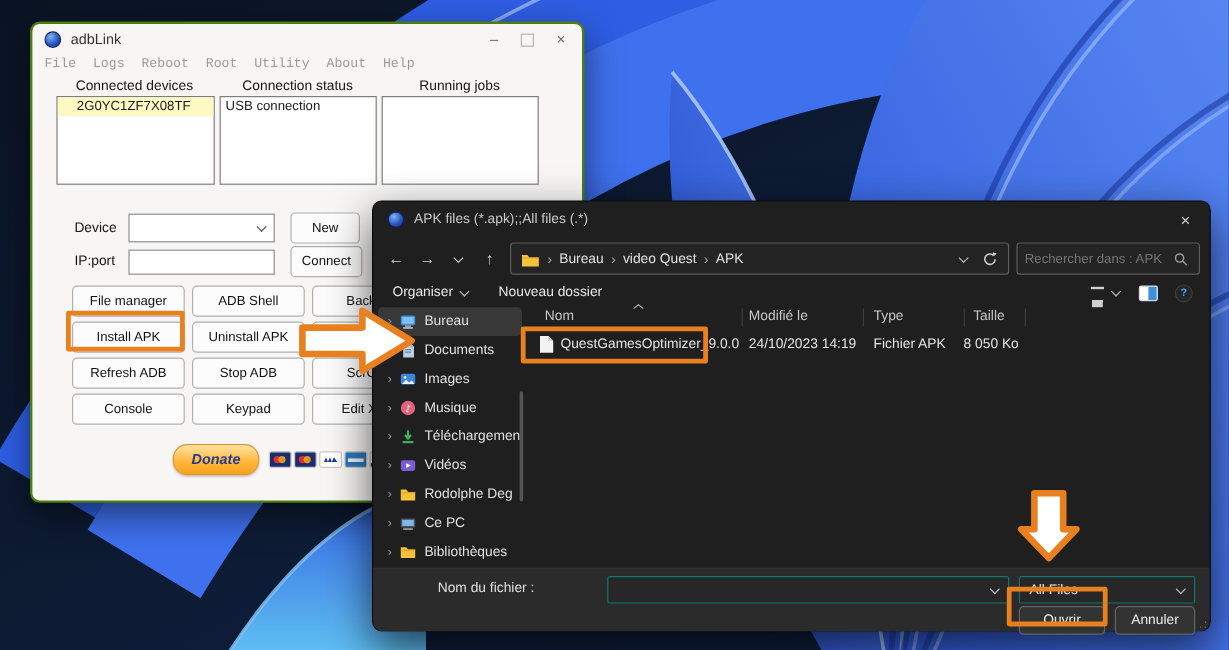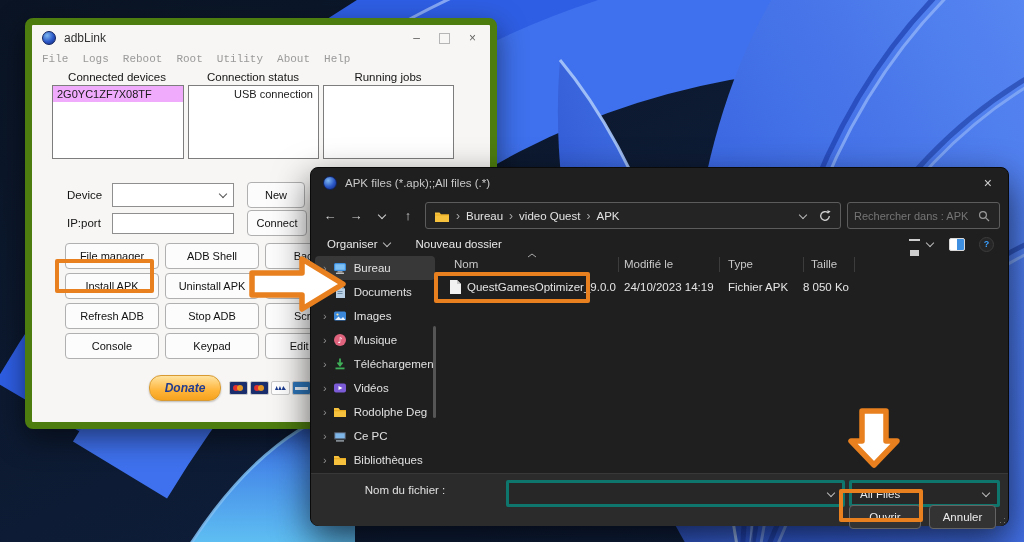--- a/index.html
+++ b/index.html
@@ -6,34 +6,34 @@
   body{width:1024px;height:542px;overflow:hidden;position:relative;
        font-family:"Liberation Sans",sans-serif;background:#0b1526;}
   
   #wallpaper{position:absolute;left:0;top:0;z-index:0;}
   
   .abs{position:absolute;}
   .chev{display:inline-block;width:5px;height:5px;border-right:1.4px solid currentColor;
         border-bottom:1.4px solid currentColor;transform:rotate(45deg);margin-bottom:2px;}
   
   .win{position:absolute;left:25px;top:18px;width:458px;height:397px;background:#f7f6f4;
-       border:7px solid #4d7c0f;border-radius:8px;box-shadow:0 10px 28px rgba(0,0,0,.5);z-index:10;}
+       border:2px solid #4d7c0f;border-radius:8px;box-shadow:0 10px 28px rgba(0,0,0,.5);z-index:10;}
   .win-title{position:absolute;left:0;top:0;right:0;height:26px;display:flex;align-items:center;}
   .globe{width:12px;height:12px;border-radius:50%;margin-left:10px;
          background:radial-gradient(circle at 35% 30%,#7db7f0 0%,#2a56c6 55%,#142a7a 100%);
          border:1px solid #10235f;}
   .win-title .t{font-size:12px;color:#333;margin-left:8px;}
   .capbtns{margin-left:auto;display:flex;align-items:center;gap:19px;padding-right:14px;color:#666;font-size:12px;}
   .maxbox{width:9px;height:9px;border:1px solid #b5b5b5;}
   .menubar{position:absolute;left:10px;top:28px;display:flex;gap:14px;font-size:11px;color:#9a9a9a;font-family:Liberation Mono, monospace;}
   .gl{position:absolute;font-size:11.5px;color:#141414;text-align:center;width:130px;top:46px;}
   .lb{position:absolute;top:60px;height:72px;background:#fff;border:1px solid #7d7d7d;
       font-size:11px;color:#1a1a1a;overflow:hidden;}
-  .lb .sel-item{background:#f0abfc;padding:2px 4px;}
-  .lb .item{padding:2px 4px;margin-left:41px;}
+  .lb .sel-item{background:#fef9c3;padding:2px 16px;}
+  .lb .item{padding:2px 4px;}
   .flabel{position:absolute;font-size:11.5px;color:#141414;}
   .combo{position:absolute;background:#fff;border:1px solid #8f8f8f;display:flex;align-items:center;color:#444;}
   .combo .chev{margin-left:auto;margin-right:7px;}
   .tinput{position:absolute;background:#fff;border:1px solid #8f8f8f;}
   .abtn{position:absolute;width:92px;height:24px;background:#fcfcfc;border:1px solid #b0b0b0;border-radius:4px;
         font-size:11px;color:#111;display:flex;align-items:center;justify-content:center;}
   .abtn.small{width:56px;}
   .donate{position:absolute;left:117px;top:350px;width:70px;height:24px;border-radius:12px;
           background:linear-gradient(#ffe3a0,#ffb53a 60%,#f5a21e);border:1px solid #d89b33;
           display:flex;align-items:center;justify-content:center;
@@ -79,21 +79,21 @@
              font-size:11.5px;color:#e0e0e0;border-radius:4px;overflow:hidden;white-space:nowrap;}
   .side-item .sch{color:#8f8f8f;margin:0 6px 0 8px;font-size:11px;}
   .side-item.sel{background:#383838;}
   .sicon{width:14px;height:14px;margin-right:7px;flex:0 0 14px;position:relative;}
   .scrollthumb{position:absolute;left:122px;top:158px;width:3px;height:92px;background:#555;border-radius:2px;}
   .hdr{position:absolute;font-size:11.5px;color:#c8c8c8;}
   .hsep{position:absolute;width:1px;height:15px;background:#3c3c3c;top:89px;}
   .cell{position:absolute;font-size:11.5px;color:#e4e4e4;white-space:nowrap;}
   .fbar{position:absolute;left:0;right:0;top:305px;height:52px;background:#2b2b2b;
         border-top:1px solid #383838;border-radius:0 0 8px 8px;}
-  .dcombo{position:absolute;height:21px;background:#272727;border:3px solid #0f766e;border-radius:2px;
+  .dcombo{position:absolute;height:21px;background:#272727;border:1px solid #0f766e;border-radius:2px;
           display:flex;align-items:center;color:#e8e8e8;font-size:11.5px;}
   .dcombo .chev{margin-left:auto;margin-right:8px;color:#bbb;}
   .dbtn{position:absolute;width:70px;height:22px;background:#333;border:1px solid #646464;border-radius:4px;
         color:#ececec;font-size:11.5px;display:flex;align-items:center;justify-content:center;}
   .grip{position:absolute;right:3px;bottom:3px;width:8px;height:8px;}
   .grip i{position:absolute;width:1.5px;height:1.5px;background:#8a8a8a;border-radius:50%;}
   
   .ann{position:absolute;z-index:40;}
   .ann-box{border:4px solid #e8801f;border-radius:2px;background:transparent;}
 </style>

